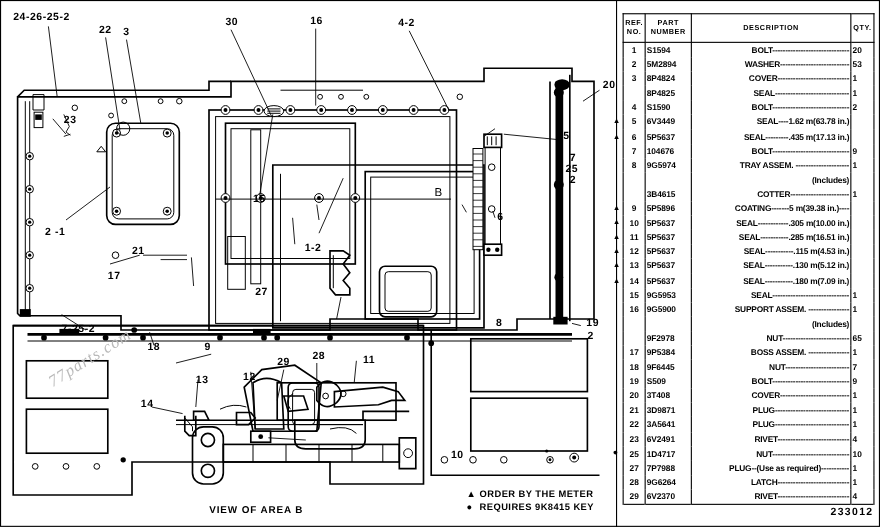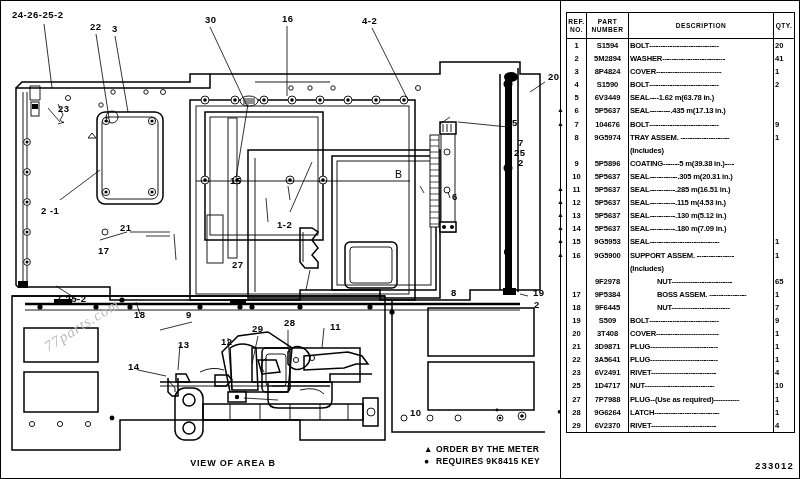--- a/index.html
+++ b/index.html
@@ -97,22 +97,22 @@
     border-bottom: none;
     font-size: 7.6px;
     font-weight: bold;
     padding: 0 1px;
     height: 13.1px;
     line-height: 13.1px;
     white-space: nowrap;
     overflow: hidden;
   }
   td.ref  { text-align: center; letter-spacing: 0; }
-  td.part { text-align: center; padding-left: 2px; letter-spacing: -0.1px; }
-  td.desc { text-align: left; padding-left: 2px; letter-spacing: -0.2px; }
+  td.part { text-align: left; padding-left: 2px; letter-spacing: -0.1px; }
+  td.desc { text-align: right; padding-left: 2px; letter-spacing: -0.2px; }
   td.qty  { text-align: left; padding-left: 2px; }
   td.desc.ind  { }
   td.desc.ind2 { padding-left: 28px; }
 
   
   #gutter {
     position: absolute;
     left: 556px; top: 12px;
     width: 12px; height: 455px;
   }
@@ -505,26 +505,32 @@
         <tr>
           <td class="ref">1</td>
           <td class="part">S1594</td>
           <td class="desc">BOLT------------------------------</td>
           <td class="qty">20</td>
         </tr>
         <tr>
           <td class="ref">2</td>
           <td class="part">5M2894</td>
           <td class="desc">WASHER---------------------------</td>
-          <td class="qty">41</td>
+          <td class="qty">53</td>
         </tr>
         <tr>
           <td class="ref">3</td>
           <td class="part">8P4824</td>
           <td class="desc">COVER----------------------------</td>
+          <td class="qty">1</td>
+        </tr>
+        <tr>
+          <td class="ref"></td>
+          <td class="part">8P4825</td>
+          <td class="desc">SEAL-----------------------------</td>
           <td class="qty">1</td>
         </tr>
         <tr>
           <td class="ref">4</td>
           <td class="part">S1590</td>
           <td class="desc">BOLT------------------------------</td>
           <td class="qty">2</td>
         </tr>
         <tr>
           <td class="ref">5</td>
@@ -550,29 +556,35 @@
           <td class="desc">TRAY ASSEM. ---------------------</td>
           <td class="qty">1</td>
         </tr>
         <tr>
           <td class="ref"></td>
           <td class="part"></td>
           <td class="desc ind">(Includes)</td>
           <td class="qty"></td>
         </tr>
         <tr>
+          <td class="ref"></td>
+          <td class="part">3B4615</td>
+          <td class="desc ind2">COTTER-----------------------</td>
+          <td class="qty">1</td>
+        </tr>
+        <tr>
           <td class="ref">9</td>
           <td class="part">5P5896</td>
           <td class="desc">COATING-------5 m(39.38 in.)----</td>
           <td class="qty"></td>
         </tr>
         <tr>
           <td class="ref">10</td>
           <td class="part">5P5637</td>
-          <td class="desc">SEAL------------.305 m(20.31 in.)</td>
+          <td class="desc">SEAL------------.305 m(10.00 in.)</td>
           <td class="qty"></td>
         </tr>
         <tr>
           <td class="ref">11</td>
           <td class="part">5P5637</td>
           <td class="desc">SEAL-----------.285 m(16.51 in.)</td>
           <td class="qty"></td>
         </tr>
         <tr>
           <td class="ref">12</td>

